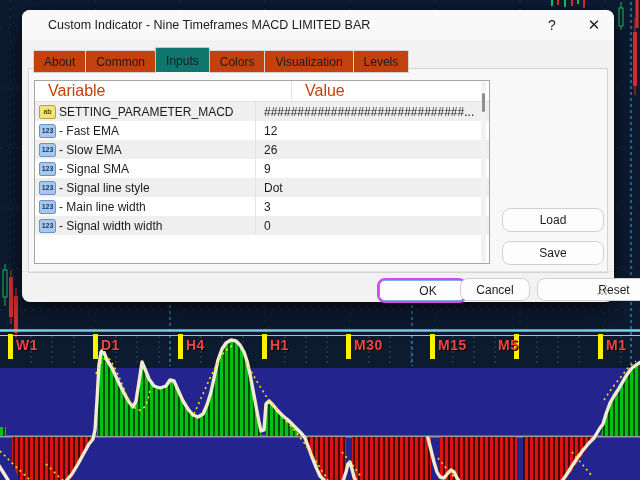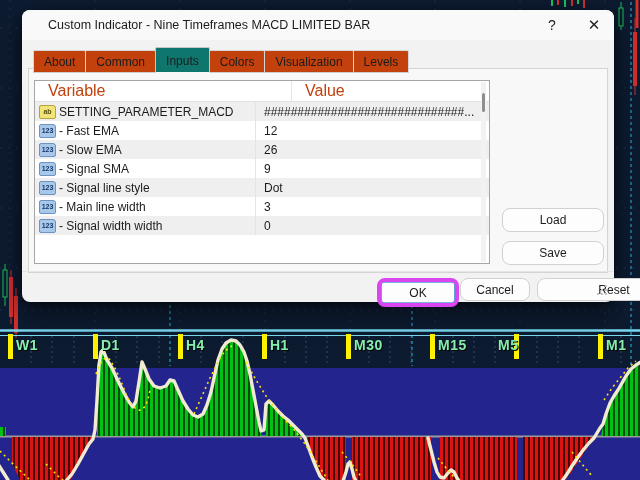--- a/index.html
+++ b/index.html
@@ -6,21 +6,21 @@
   body{
     width:640px;height:480px;position:relative;overflow:hidden;
     background:#0D1B31;
     font-family:"Liberation Sans",sans-serif;
     -webkit-font-smoothing:antialiased;
   }
   
   #chart-svg{position:absolute;left:0;top:0;z-index:0;}
   .tf-label{
     position:absolute;top:337px;z-index:2;
-    font-size:14px;font-weight:bold;color:#86efac;
+    font-size:14px;font-weight:bold;color:#ef4444;
     text-shadow:1px 1px 0 #000;letter-spacing:.5px;
   }
   
   #dialog{
     position:absolute;left:22px;top:10px;width:592px;height:292px;z-index:10;
     background:#F2F2F2;border-radius:8px;
     box-shadow:0 10px 28px rgba(0,0,0,.55), 0 2px 6px rgba(0,0,0,.35);
     color:#1B1B1B;
   }
   #titlebar{position:absolute;left:0;top:0;width:100%;height:30px;background:#F9F9F9;border-radius:8px 8px 0 0;}
@@ -64,21 +64,21 @@
   #vthumb{position:absolute;right:4px;top:12px;width:3px;height:19px;background:#8E8E8E;border-radius:2px;}
   
   .btn{
     position:absolute;background:#FDFDFD;border:1px solid #D1D1D1;border-radius:8px;
     font-size:12px;color:#1B1B1B;display:flex;align-items:center;justify-content:center;
     font-family:"Liberation Sans",sans-serif;
   }
   #load-btn{left:480px;top:198px;width:100px;height:22px;}
   #save-btn{left:480px;top:231px;width:100px;height:22px;text-align:right;}
   #footer-sep{position:absolute;left:0;top:261px;width:100%;height:1px;background:#E5E5E5;}
-  #ok-btn{left:355px;top:268px;width:74px;height:21px;border:4px solid #d946ef;box-shadow:inset 0 0 0 .6px #0067C0;}
+  #ok-btn{left:355px;top:268px;width:74px;height:21px;border:2px solid #d946ef;box-shadow:inset 0 0 0 .6px #0067C0;padding-left:12px;}
   #cancel-btn{left:438px;top:268px;width:68px;height:21px;}
   #reset-btn{left:515px;top:268px;width:64px;height:21px;padding-left:44px;}
   #grip{position:absolute;right:7px;bottom:7px;width:2px;height:2px;background:#C2C2C2;
     box-shadow:-4px 0 #C2C2C2,-8px 0 #C2C2C2,0 -4px #C2C2C2,-4px -4px #C2C2C2,0 -8px #C2C2C2;}
 </style>
 </head>
 <body>
 
 <svg id="chart-svg" width="640" height="480" viewBox="0 0 640 480">
   <defs>

